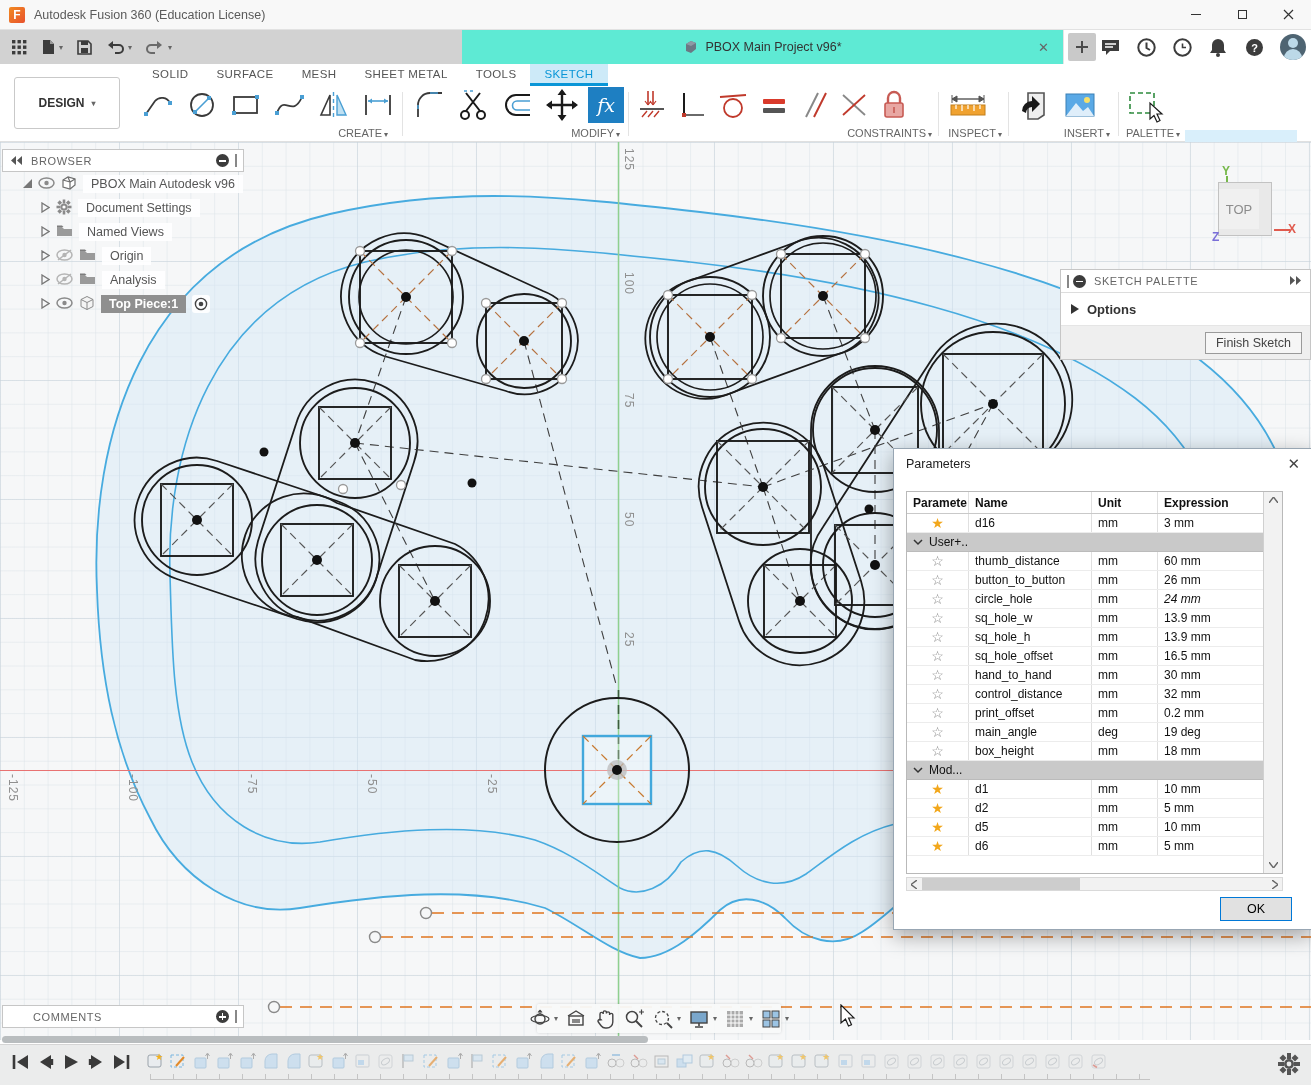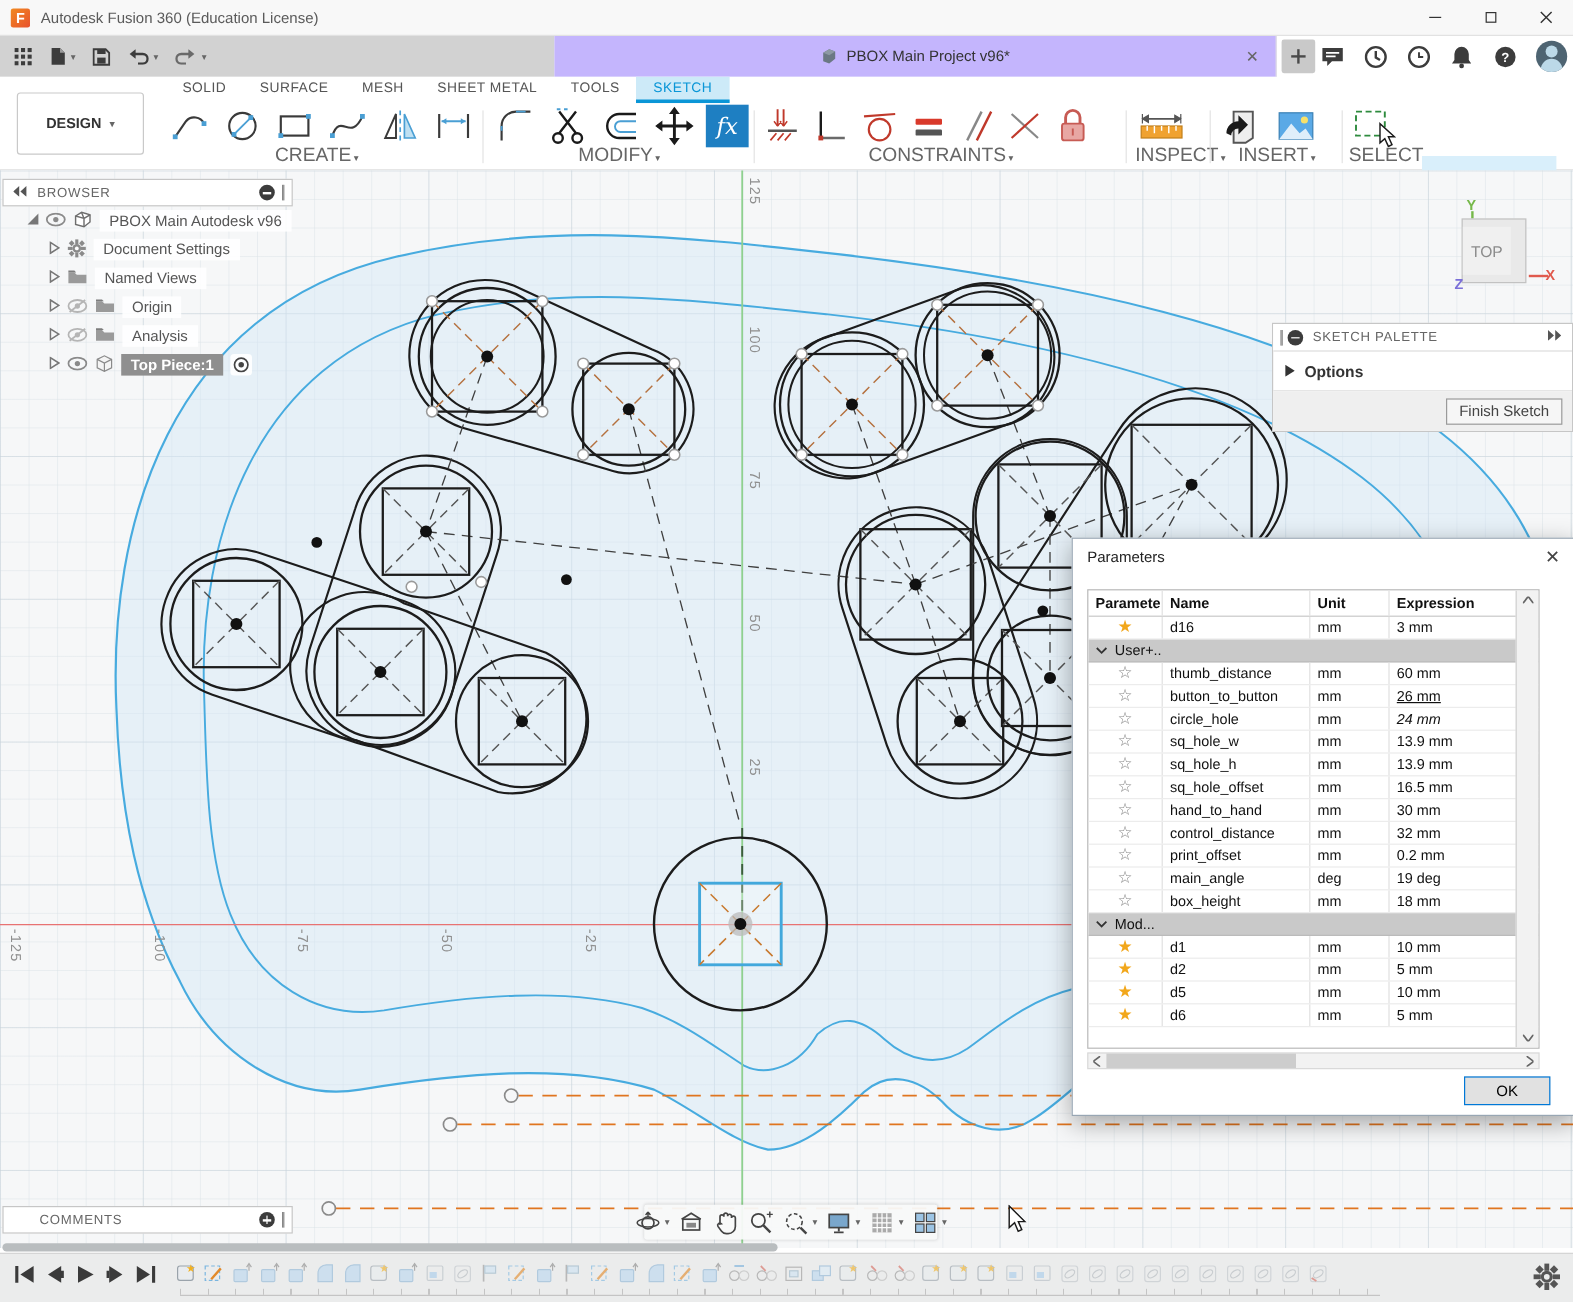--- a/index.html
+++ b/index.html
@@ -11,40 +11,40 @@
 #titlebar .t-text{margin-left:9px;color:#5a5a5a;font-size:12.5px}
 #win-controls{margin-left:auto;display:flex;height:30px}
 .winbtn{width:46px;height:30px;display:flex;align-items:center;justify-content:center;color:#333}
 .winbtn .bar{width:10px;height:1px;background:#333}
 .winbtn .box{width:9px;height:9px;border:1px solid #333}
 .winbtn svg{display:block}
 
 #appbar{position:absolute;left:0;top:30px;width:1311px;height:34px;background:#fff}
 #qat{position:absolute;left:0;top:0;width:462px;height:34px;background:#d2d2d2;display:flex;align-items:center;gap:14px;padding-left:12px}
 #qat .qi{display:flex;align-items:center;gap:2px;color:#3c3c3c}
-#doc-tab{position:absolute;left:462px;top:0;width:602px;height:34px;background:#c4b5fd;display:flex;align-items:center;justify-content:center;gap:7px;border-right:1px solid #e4e4e4}
+#doc-tab{position:absolute;left:462px;top:0;width:602px;height:34px;background:#5eead4;display:flex;align-items:center;justify-content:center;gap:7px;border-right:1px solid #e4e4e4}
 #doc-tab .tab-title{font-size:12.5px;color:#333}
 #tab-close{position:absolute;right:14px;color:#666;font-size:13px}
 #new-tab{position:absolute;left:1068px;top:3px;width:28px;height:28px;background:#c9c9c9;border-radius:2px;display:flex;align-items:center;justify-content:center}
 #new-tab:before{content:"";width:12px;height:2px;background:#4a4a4a;position:absolute}
 #new-tab:after{content:"";width:2px;height:12px;background:#4a4a4a;position:absolute}
 #appbar-icons{position:absolute;left:1100px;top:0;height:34px;display:flex;align-items:center;gap:16px}
 #appbar-icons .ai{width:20px;height:20px;display:flex;align-items:center;justify-content:center}
 #avatar{width:26px;height:26px;border-radius:50%;background:#4e6472;overflow:hidden;position:relative}
 #avatar:before{content:"";position:absolute;left:8px;top:4px;width:10px;height:10px;border-radius:50%;background:#bcd9e8}
 #avatar:after{content:"";position:absolute;left:4px;top:15px;width:18px;height:12px;border-radius:9px 9px 0 0;background:#bcd9e8}
 
 #ribbon{position:absolute;left:0;top:64px;width:1311px;height:78px;background:#fff;border-bottom:1px solid #e0e0e0}
 #design-btn{position:absolute;left:14px;top:13px;width:106px;height:52px;background:#fff;border:1px solid #c9c9c9;border-radius:3px;display:flex;align-items:center;justify-content:center;gap:5px;font-size:12px;color:#333;font-weight:bold}
 #ribbon-tabs{position:absolute;left:138px;top:0;display:flex;height:22px}
 .rtab{padding:4px 14px;font-size:11.5px;color:#555;letter-spacing:.4px;white-space:nowrap}
 .rtab.active{background:#cdeaf8;color:#0a96d7;box-shadow:inset 0 -3px 0 #0a96d7}
 .rgroup{position:absolute;top:24px;height:52px}
 .rg-icons{display:flex;align-items:flex-end;gap:8px;height:38px}
-.rg-label{position:absolute;bottom:1px;width:100%;text-align:center;font-size:16px;color:#666;white-space:nowrap}
+.rg-label{position:absolute;bottom:1px;width:100%;text-align:right;font-size:11px;color:#666;white-space:nowrap}
 .caret:after{content:"▾";font-size:8px;color:#666;margin-left:2px}
 .rsep{position:absolute;top:28px;width:1px;height:44px;background:#e3e3e3}
 #finish-panel{position:absolute;left:1185px;top:66px;width:112px;height:76px;background:#d9effb;display:flex;flex-direction:column;align-items:center;justify-content:center}
 #finish-panel .rg-label{bottom:4px}
 
 #canvas{position:absolute;left:0;top:142px;width:1311px;height:898px;background-color:#f6f7f8;
 background-image:linear-gradient(to right,rgba(200,211,219,.5) 1px,transparent 1px),linear-gradient(to bottom,rgba(200,211,219,.5) 1px,transparent 1px),linear-gradient(to right,rgba(221,228,233,.55) 1px,transparent 1px),linear-gradient(to bottom,rgba(221,228,233,.55) 1px,transparent 1px);
 background-size:119px 119px,119px 119px,23.8px 23.8px,23.8px 23.8px}
 #sketch-svg{position:absolute;left:0;top:-142px;width:1311px;height:1085px}
 .vlabel,.hlabel{position:absolute;writing-mode:vertical-rl;font-size:12px;color:#8f8f8f;letter-spacing:1px}
@@ -369,21 +369,21 @@
   </div>
   <div class="rsep" style="left:1118px"></div>
 
   <div class="rgroup" style="left:1124px;width:56px">
     <div class="rg-icons">
       <span><svg width="44" height="36">
             <rect x="6" y="6" width="24" height="20" fill="none" stroke="#2e8b3e" stroke-width="1.6" stroke-dasharray="5 3"></rect>
             <path d="M26 16 L26 32 L30 28.5 L33 35 L36 33.5 L33 27 L38 27 Z" fill="#fff" stroke="#1a1a1a" stroke-width="1.2"></path>
           </svg></span>
     </div>
-    <div class="rg-label caret"><span>SELECT</span></div>
+    <div class="rg-label caret"><span>PALETTE</span></div>
   </div>
 
   <div id="finish-panel">
     <svg width="34" height="34">
         <circle cx="17" cy="15" r="14" fill="#58b637"></circle>
         <path d="M9 15 L15 21 L25 9" fill="none" stroke="#fff" stroke-width="4"></path>
       </svg>
     <div class="rg-label caret"><span>FINISH SKETCH</span></div>
   </div>
 </div>
@@ -771,21 +771,21 @@
           <div class="pcell">thumb_distance</div>
           <div class="pcell">mm</div>
           <div class="pcell" style="border-right: none;">60 mm</div>
         </div>
         <div class="prow">
           <div class="pcell">
             <span class="star-o">☆</span>
           </div>
           <div class="pcell">button_to_button</div>
           <div class="pcell">mm</div>
-          <div class="pcell" style="border-right: none; text-decoration: underline;">26 mm</div>
+          <div class="pcell" style="border-right: none;">26 mm</div>
         </div>
         <div class="prow">
           <div class="pcell">
             <span class="star-o">☆</span>
           </div>
           <div class="pcell">circle_hole</div>
           <div class="pcell">mm</div>
           <div class="pcell" style="border-right: none; font-style: italic;">24 mm</div>
         </div>
         <div class="prow">

